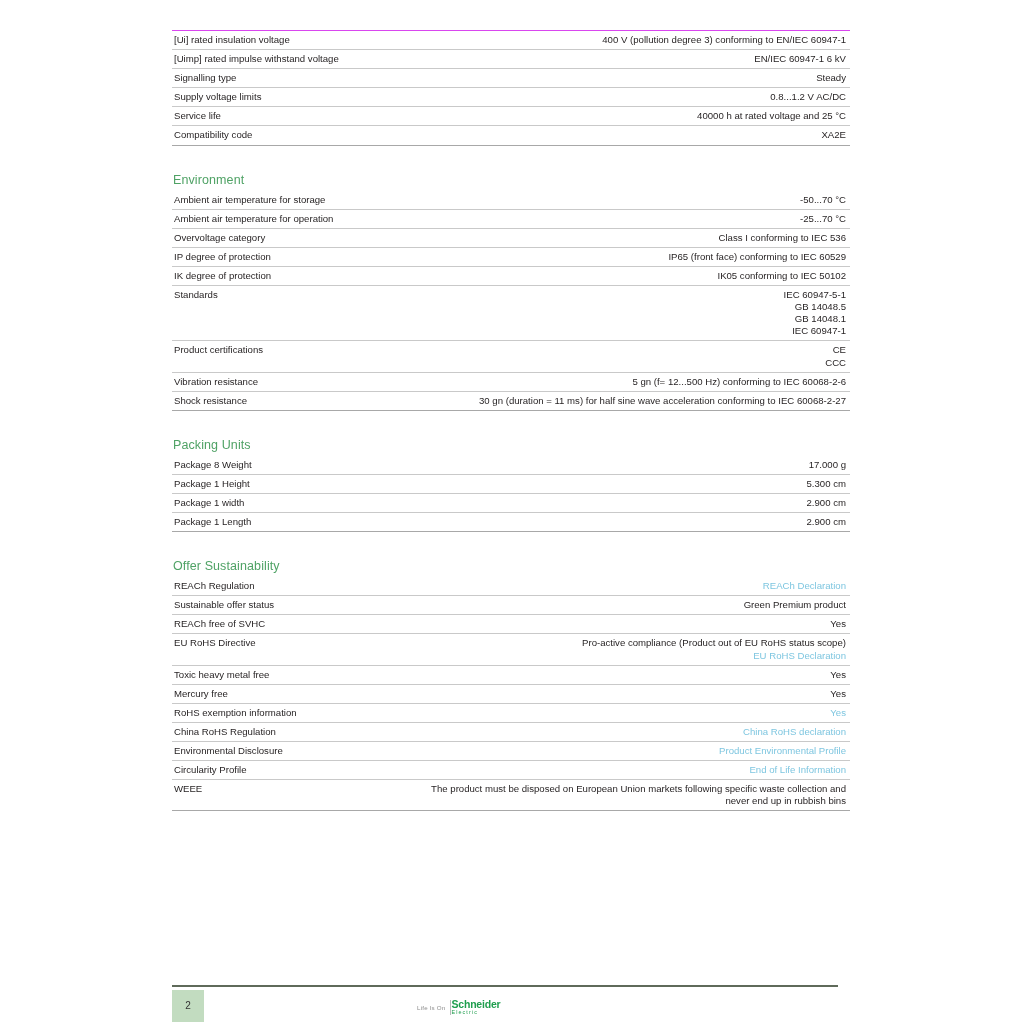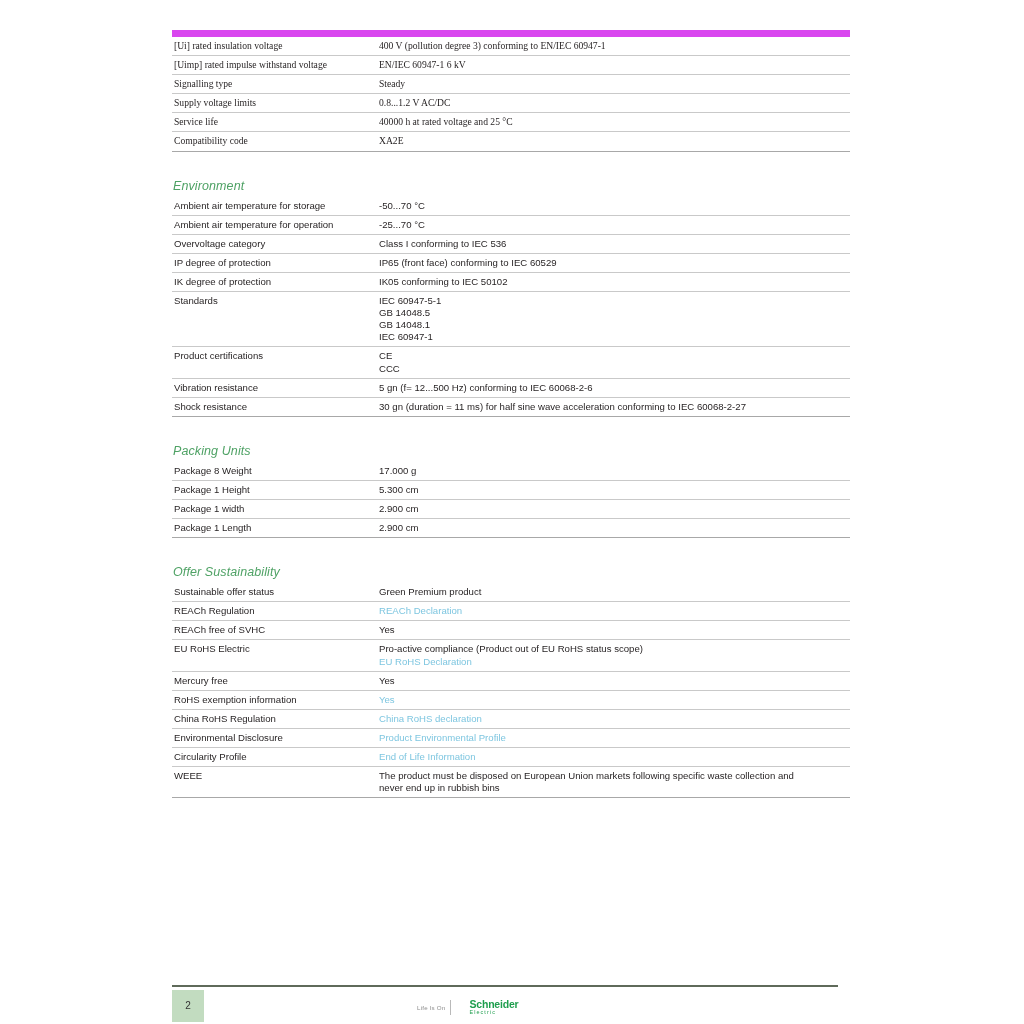--- a/index.html
+++ b/index.html
@@ -31,36 +31,34 @@
 
   
   .section-title {
     color: #4fa265;
     font-size: 12.5px;
     line-height: 15px;
     font-weight: normal;
     margin: 0;
     padding: 0 0 3px 1px;
     letter-spacing: 0.1px;
-    font-style: italic;
   }
   .section-gap {
     height: 27px;
   }
 
   
   table.spec {
     width: 666px;
     border-collapse: collapse;
     table-layout: fixed;
     font-size: 9.6px;
   }
   table.spec.first-table {
-    border-top: 7px solid #d946ef;
-    font-family: Liberation Serif, serif;
+    border-top: 1px solid #d946ef;
   }
   table.spec tr {
     border-bottom: 1px solid #c9c9c9;
   }
   table.spec tr.last-row {
     border-bottom: 1px solid #a8a8a8;
   }
   table.spec td {
     vertical-align: top;
     padding: 3px 4px 3px 2px;
@@ -69,20 +67,21 @@
   }
   table.spec td.k {
     width: 199px;
   }
   table.spec td.v {
     width: 467px;
   }
   .line {
     display: block;
     white-space: pre-wrap;
+    text-align: right;
   }
   .link {
     color: #7ec6e0;
     text-decoration: none;
     cursor: pointer;
   }
 
   
   .footer-rule {
     position: absolute;
@@ -118,21 +117,21 @@
     letter-spacing: 0.2px;
     padding-right: 5px;
     white-space: nowrap;
   }
   .brand .divider {
     width: 1px;
     height: 15px;
     background: #b9b9b9;
   }
   .brand .logo {
-    padding-left: 18px;
+    padding-left: 0;
     line-height: 1;
   }
   .brand .logo .name {
     display: block;
     font-size: 10.5px;
     font-weight: bold;
     color: #1f9e4e;
     letter-spacing: -0.2px;
   }
   .brand .logo .sub {
@@ -282,42 +281,48 @@
                 <span class="line">2.900 cm</span>
               </td>
             </tr>
           </tbody>
         </table>
         <div class="section-gap"></div>
         <div class="section-title">Offer Sustainability</div>
         <table class="spec">
           <tbody>
             <tr>
+              <td class="k">REACh Regulation</td>
+              <td class="v">
+                <span class="line link">REACh Declaration</span>
+              </td>
+            </tr>
+            <tr>
               <td class="k">Sustainable offer status</td>
               <td class="v">
                 <span class="line">Green Premium product</span>
               </td>
             </tr>
             <tr>
-              <td class="k">REACh Regulation</td>
-              <td class="v">
-                <span class="line link">REACh Declaration</span>
-              </td>
-            </tr>
-            <tr>
               <td class="k">REACh free of SVHC</td>
               <td class="v">
                 <span class="line">Yes</span>
               </td>
             </tr>
             <tr>
-              <td class="k">EU RoHS Electric</td>
+              <td class="k">EU RoHS Directive</td>
               <td class="v">
                 <span class="line">Pro-active compliance (Product out of EU RoHS status scope)</span>
                 <span class="line link">EU RoHS Declaration</span>
+              </td>
+            </tr>
+            <tr>
+              <td class="k">Toxic heavy metal free</td>
+              <td class="v">
+                <span class="line">Yes</span>
               </td>
             </tr>
             <tr>
               <td class="k">Mercury free</td>
               <td class="v">
                 <span class="line">Yes</span>
               </td>
             </tr>
             <tr>
               <td class="k">RoHS exemption information</td>

